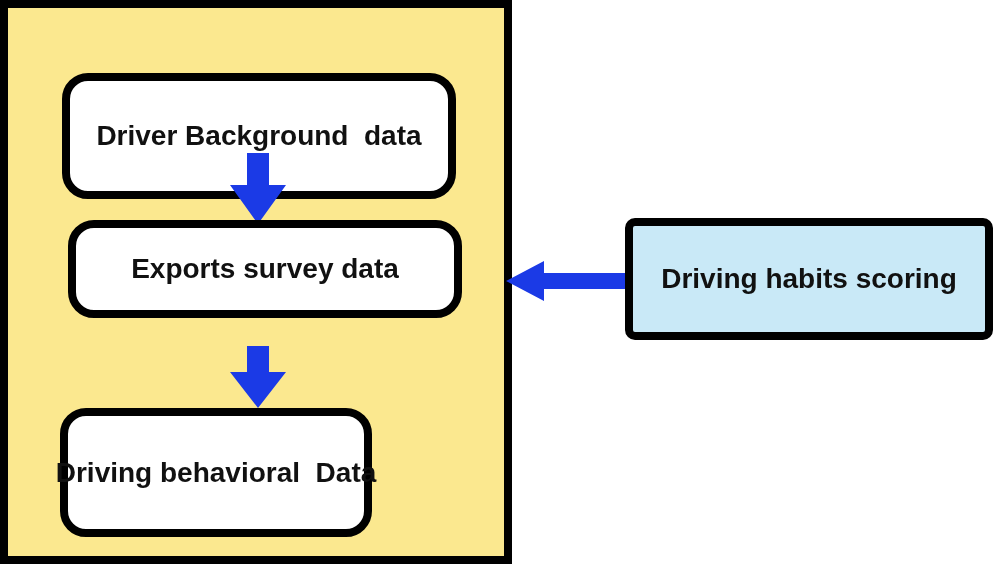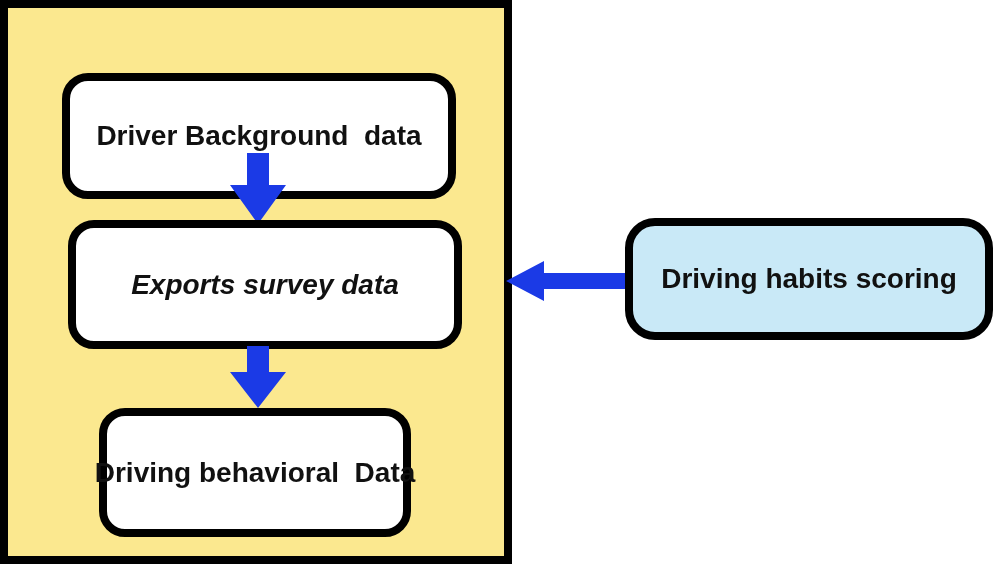--- a/index.html
+++ b/index.html
@@ -39,26 +39,26 @@
   }
   .node .label {
     font-weight: 700;
     font-size: 28px;
     color: #111111;
     white-space: pre;
     letter-spacing: 0px;
     text-align: center;
   }
   .node-1 { left: 62px;  top: 29px;  width: 394px; height: 126px; margin-top: 44px; }
-  .node-2 { left: 68px;  top: 220px; width: 394px; height: 129px; font-style: italic; }
-  .node-3 { left: 60px;  top: 408px; width: 312px; height: 129px; margin-left: 39px; }
+  .node-2 { left: 68px;  top: 220px; width: 394px; height: 98px; }
+  .node-3 { left: 60px;  top: 408px; width: 312px; height: 129px; }
   .side-node {
     left: 625px; top: 218px; width: 368px; height: 122px;
     background: #C9E9F7;
-    border-radius: 30px;
+    border-radius: 10px;
   }
   .arrow-svg {
     position: absolute;
     display: block;
   }
   .arrow-down-1 { left: 230px; top: 153px; }
   .arrow-down-2 { left: 230px; top: 346px; }
   .arrow-left-1 { left: 506px; top: 261px; }
 </style>
 </head>

